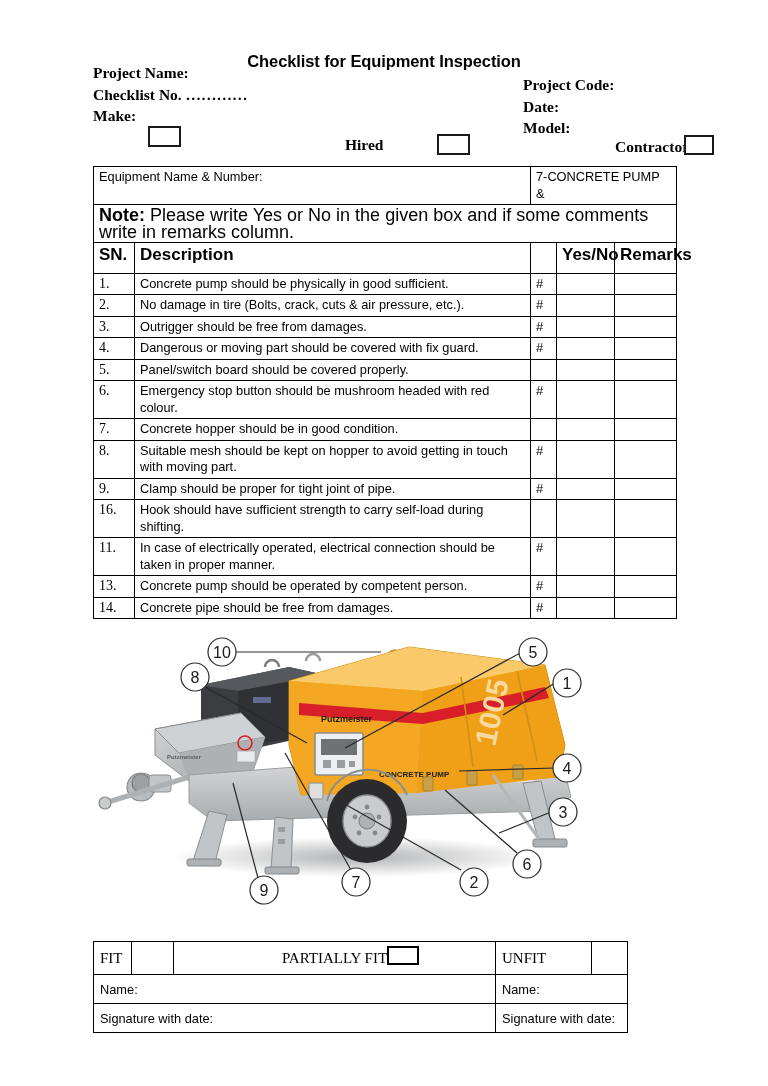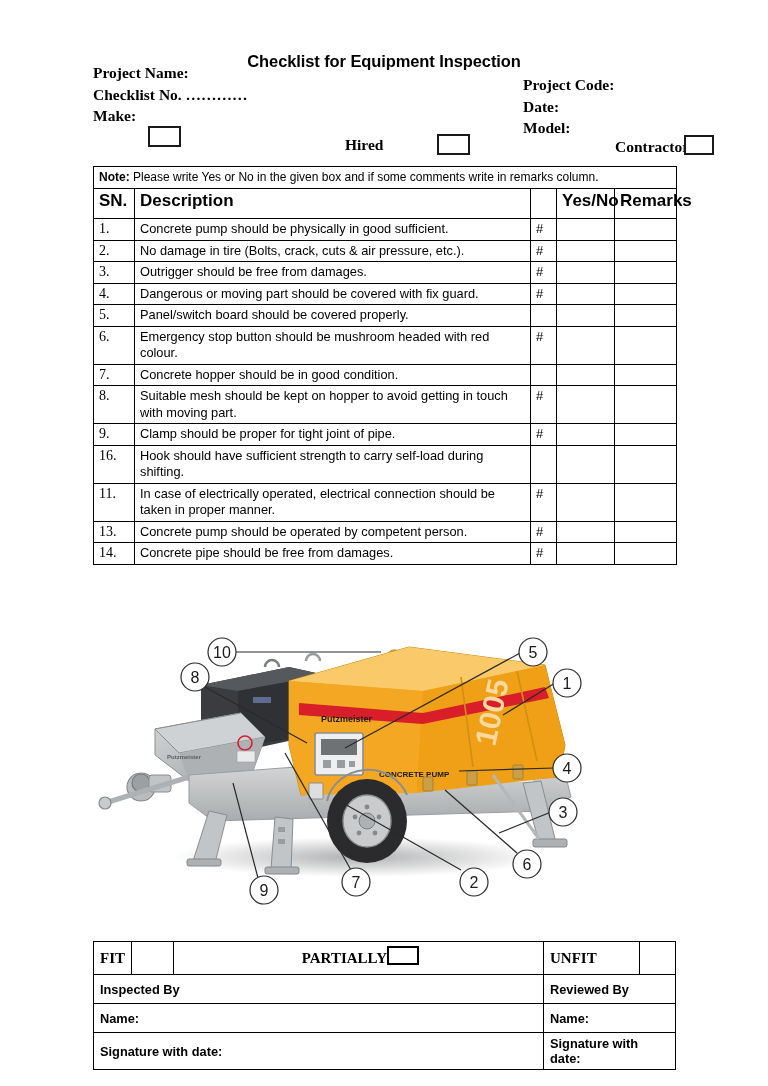--- a/index.html
+++ b/index.html
@@ -116,21 +116,21 @@
     border: 1px solid #000;
     padding: 2px 5px;
     vertical-align: top;
     line-height: 16.5px;
     text-align: left;
     font-weight: normal;
   }
   .eq-label { width: 205px; }
   .eq-value { font-weight: bold; }
   .eq-value .amp { font-weight: normal; }
-  .note-cell { font-size: 12px; }
+  .note-cell { font-size: 18px; }
   .note-cell b { font-weight: bold; }
 
   .col-sn    { width: 41px; }
   .col-desc  { width: 396px; }
   .col-hash  { width: 26px; }
   .col-yesno { width: 58px; }
   .col-rem   { width: 62px; }
 
   .hdr-row td {
     font-weight: bold;
@@ -158,25 +158,24 @@
     width: 583px;
     height: 290px;
   }
   .diagram svg { display: block; }
 
   
   .bottom-table {
     position: absolute;
     left: 93px;
     top: 941px;
-    width: 583px;
+    width: 535px;
     border-collapse: collapse;
     table-layout: fixed;
     font-size: 12.8px;
-    font-weight: bold;
   }
   .bottom-table td {
     border: 1px solid #000;
     padding: 3px 6px;
     vertical-align: middle;
     height: 22px;
   }
   .fit-row td { height: 26px; }
   .fit-serif {
     font-family: "Liberation Serif", serif;
@@ -231,20 +230,26 @@
 
   <table class="main-table">
     <colgroup>
       <col class="col-sn">
         <col class="col-desc">
         <col class="col-hash">
       <col class="col-yesno">
         <col class="col-rem">
     </colgroup>
     <tbody>
+      <tr>
+        <td class="eq-label" colspan="2">Equipment Name &amp; Number:</td>
+        <td class="eq-value" colspan="3">
+          <span>7-CONCRETE PUMP</span><span class="amp"> </span><span class="amp">&amp;</span>
+        </td>
+      </tr>
       <tr>
         <td class="note-cell" colspan="5"><b>Note:</b><span> Please write Yes or No in the given box and if some comments write in remarks column.</span></td>
       </tr>
       <tr class="hdr-row">
         <td>SN.</td>
         <td>Description</td>
         <td></td>
         <td>Yes/No</td>
         <td>Remarks</td>
       </tr>
@@ -496,24 +501,20 @@
         <td class="fit-serif">FIT</td>
         <td></td>
         <td class="cell-partial fit-serif">
           <span>PARTIALLY FIT</span>
           <span class="box-partial"></span>
         </td>
         <td class="fit-serif">UNFIT</td>
         <td></td>
       </tr>
       <tr>
-        <td class="half" colspan="3">Inspected By</td>
-        <td colspan="2">Reviewed By</td>
-      </tr>
-      <tr>
         <td class="half" colspan="3">Name:</td>
         <td colspan="2">Name:</td>
       </tr>
       <tr>
         <td class="half" colspan="3">Signature with date:</td>
         <td colspan="2">Signature with date:</td>
       </tr>
     </tbody>
   </table>
 

